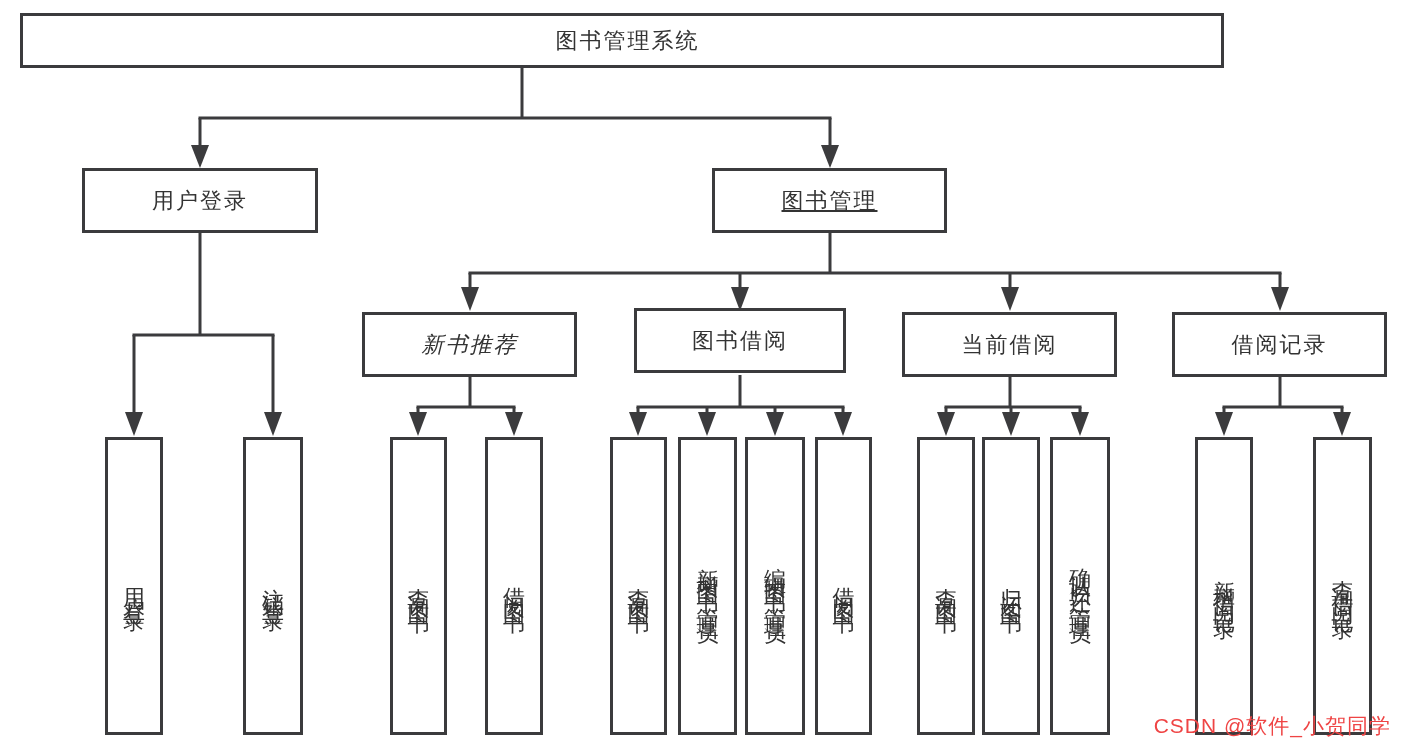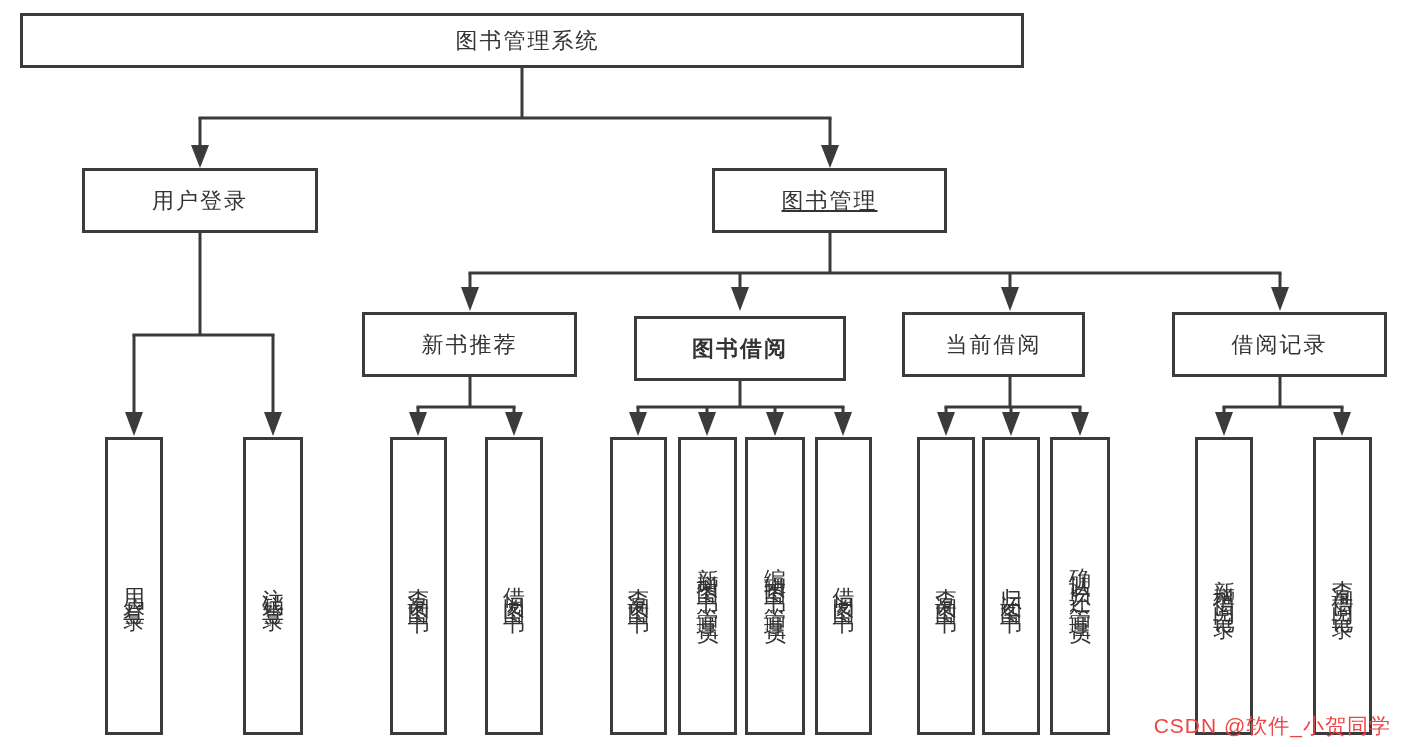--- a/index.html
+++ b/index.html
@@ -124,38 +124,38 @@
     <g>
       <line x1="1280" y1="375" x2="1280" y2="407"></line>
       <line x1="1222.5" y1="407" x2="1343.5" y2="407"></line>
       <line x1="1224" y1="407" x2="1224" y2="416"></line>
       <polygon points="1215,412 1233,412 1224,436" stroke="none"></polygon>
       <line x1="1342" y1="407" x2="1342" y2="416"></line>
       <polygon points="1333,412 1351,412 1342,436" stroke="none"></polygon>
     </g>
   </svg>
 
-  <div class="node h-node" style="left:20px; top:13px; width:1004px; height:55px;padding-left:11px;">
+  <div class="node h-node" style="left:20px; top:13px; width:1204px; height:55px;padding-left:11px;">
     <span>图书管理系统</span>
   </div>
 
   <div class="node h-node" style="left:82px; top:168px; width:236px; height:65px;">
     <span>用户登录</span>
   </div>
   <div class="node h-node" style="left:712px; top:168px; width:235px; height:65px;text-decoration:underline;">
     <span>图书管理</span>
   </div>
 
-  <div class="node h-node" style="left:362px; top:312px; width:215px; height:65px;">
+  <div class="node h-node" style="left:362px; top:312px; width:215px; height:65px;font-style:italic;">
     <span>新书推荐</span>
   </div>
-  <div class="node h-node" style="left:634px; top:316px; width:212px; height:65px;font-weight:bold;">
+  <div class="node h-node" style="left:634px; top:308px; width:212px; height:65px;">
     <span>图书借阅</span>
   </div>
-  <div class="node h-node" style="left:902px; top:312px; width:183px; height:65px;">
+  <div class="node h-node" style="left:902px; top:312px; width:215px; height:65px;">
     <span>当前借阅</span>
   </div>
   <div class="node h-node" style="left:1172px; top:312px; width:215px; height:65px;">
     <span>借阅记录</span>
   </div>
 
   <div class="node v-node" style="left:105px; top:437px; width:58px; height:298px;">
     <span>用户登录</span>
   </div>
   <div class="node v-node" style="left:243px; top:437px; width:60px; height:298px;">

